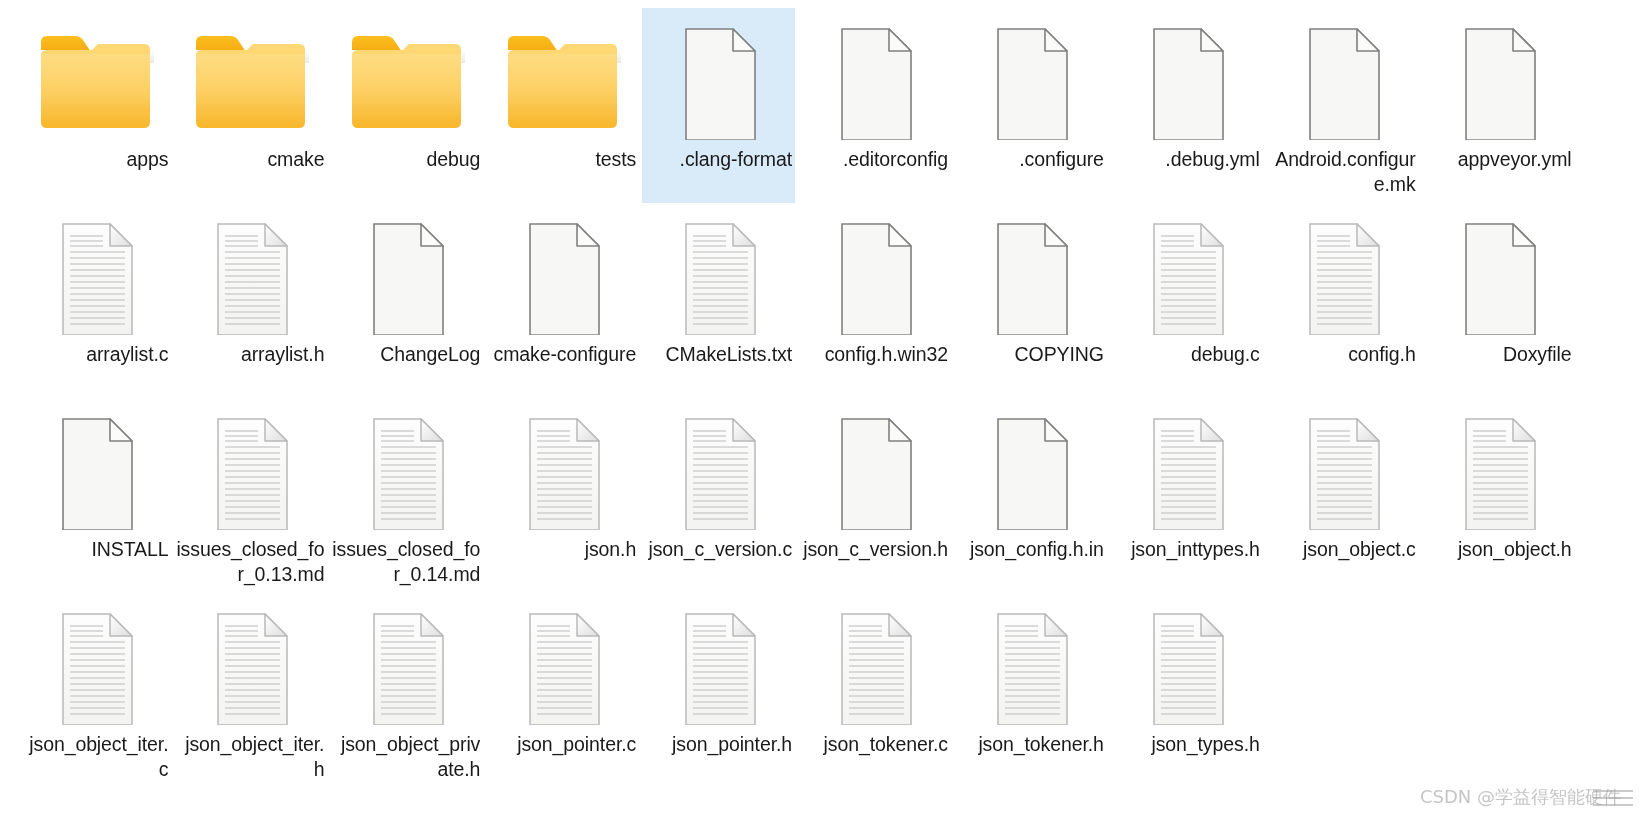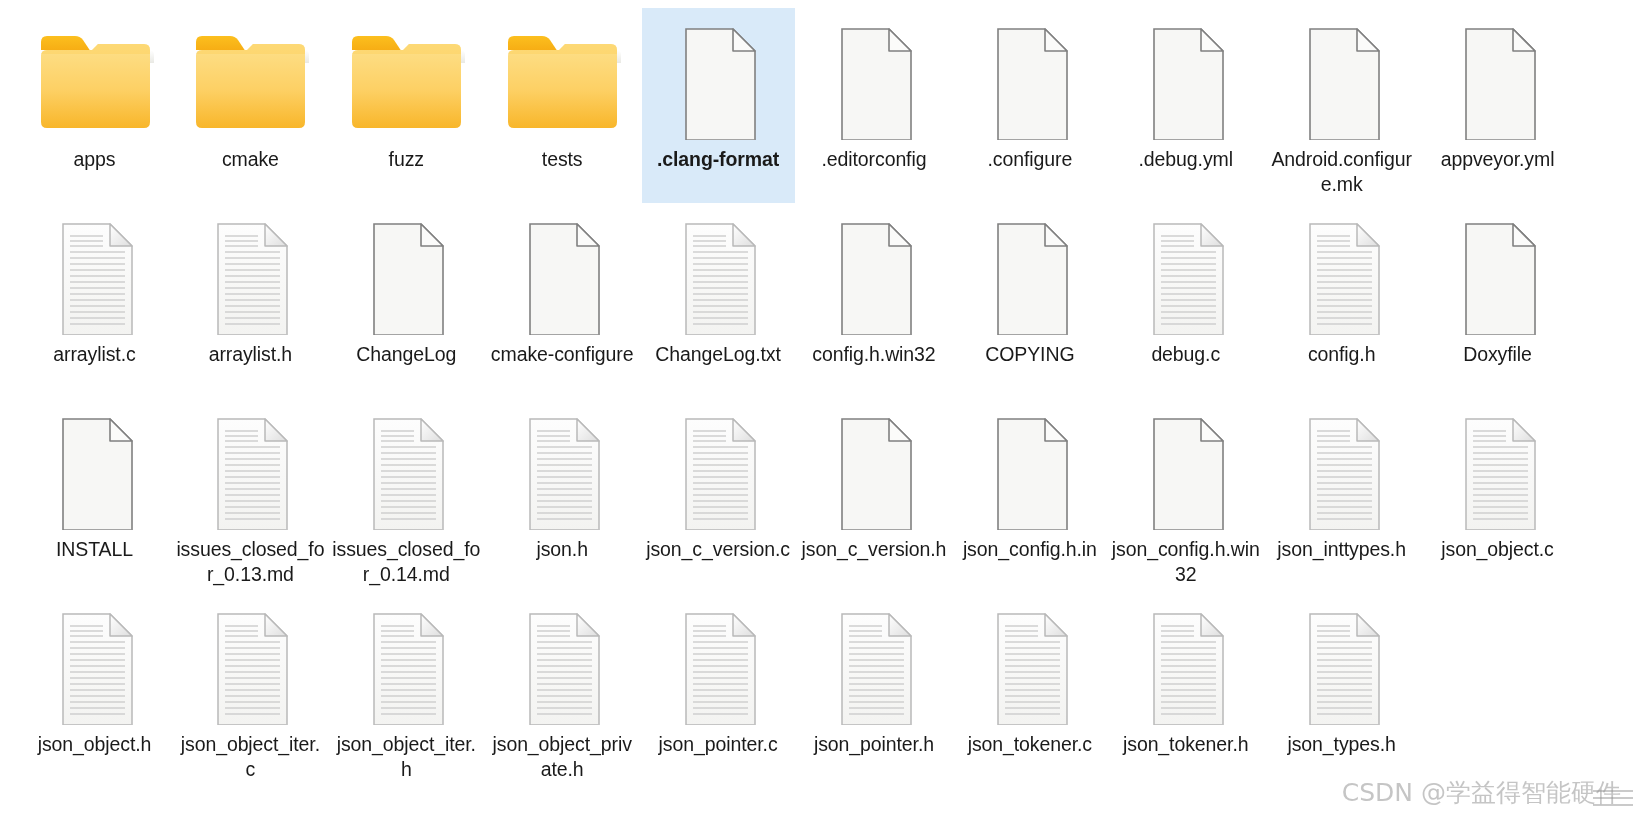--- a/index.html
+++ b/index.html
@@ -27,50 +27,49 @@
     display: flex;
     flex-direction: column;
     align-items: center;
     justify-content: flex-start;
     width: 153px;
     padding-top: 14px;
     user-select: none;
   }
   .cell.selected {
     background: #d9eaf9;
-    font-weight: bold;
   }
   .icon-wrap {
     width: 120px;
     height: 118px;
     display: flex;
     align-items: center;
     justify-content: center;
     position: relative;
   }
   .label {
     margin-top: 7px;
     width: 148px;
-    text-align: center;
+    text-align: right;
     font-size: 19.5px;
     line-height: 25px;
     color: #1a1a1a;
     font-family: "Liberation Sans", sans-serif;
     word-wrap: break-word;
     overflow-wrap: anywhere;
     letter-spacing: -0.1px;
   }
   svg { display: block; }
 
   
   .watermark {
     position: absolute;
     right: 18px;
     bottom: 4px;
-    font-size: 25px;
+    font-size: 18px;
     color: rgba(150,150,150,0.55);
     font-family: "DejaVu Sans", sans-serif;
     white-space: nowrap;
     pointer-events: none;
     margin-left: 6px;
   }
   .wm-lines {
     position: absolute;
     right: 6px;
     bottom: 2px;
@@ -157,21 +156,21 @@
         <stop offset="0" stop-color="#ffffff"></stop>
         <stop offset="1" stop-color="#e9e9e4"></stop>
       </linearGradient>
     </defs>
     <path d="M6 20 q0-6 6-6 h28 q5 0 8 4 l8 12 h-50 z" fill="url(#fTab)"></path>
     <path d="M6 28 h108 q5 0 5 5 v8 h-113 z" fill="url(#fPaper)"></path>
     <path d="M6 34 q0-6 6-6 h45 l6 -6 h46 q6 0 6 6 v72 q0 6 -6 6 h-97 q-6 0 -6 -6 z" fill="url(#fBody)"></path>
     <path d="M6 34 q0-6 6-6 h45 l6 -6 h46 q6 0 6 6 v4 h-109 z" fill="#fdd05e" opacity="0.45"></path>
   </svg>
 </div>
-        <div class="label">fuzz</div>
+        <div class="label">debug</div>
       </div>
       <div class="cell">
         <div class="icon-wrap">
   <svg width="120" height="118" viewBox="0 0 120 118">
     <defs>
       <linearGradient id="fTab" x1="0" y1="0" x2="0" y2="1">
         <stop offset="0" stop-color="#fcbf1e"></stop>
         <stop offset="1" stop-color="#f6ab13"></stop>
       </linearGradient>
       <linearGradient id="fBody" x1="0" y1="0" x2="0" y2="1">
@@ -394,21 +393,21 @@
       <line x1="35" y1="83" x2="90" y2="83"></line>
       <line x1="35" y1="89" x2="90" y2="89"></line>
       <line x1="35" y1="95" x2="90" y2="95"></line>
       <line x1="35" y1="101" x2="90" y2="101"></line>
       <line x1="35" y1="107" x2="90" y2="107"></line>
     </g>
     <path d="M75 7 l22 22 h-22 z" fill="url(#tFold)" stroke="#b9b9b9" stroke-width="1.5" stroke-linejoin="round"></path>
     <path d="M29 118 h68" stroke="#c4c4c4" stroke-width="1.6"></path>
   </svg>
 </div>
-        <div class="label">ChangeLog.txt</div>
+        <div class="label">CMakeLists.txt</div>
       </div>
       <div class="cell">
         <div class="icon-wrap">
   <svg width="120" height="118" viewBox="0 0 120 118">
     <path d="M27.5 6.5 h48 l22 22 v90 h-70 z" fill="#ffffff" opacity="0"></path>
     <path d="M28 7 h47 l22 22 v89 h-69 z" fill="#f7f7f5" stroke="#808080" stroke-width="1.6"></path>
     <path d="M75 7 v22 h22 z" fill="#fbfbfa" stroke="#808080" stroke-width="1.6" stroke-linejoin="round"></path>
     <path d="M29 118.5 h68" stroke="#bdbdbd" stroke-width="1.6"></path>
   </svg>
 </div>
@@ -707,31 +706,20 @@
       <div class="cell">
         <div class="icon-wrap">
   <svg width="120" height="118" viewBox="0 0 120 118">
     <path d="M27.5 6.5 h48 l22 22 v90 h-70 z" fill="#ffffff" opacity="0"></path>
     <path d="M28 7 h47 l22 22 v89 h-69 z" fill="#f7f7f5" stroke="#808080" stroke-width="1.6"></path>
     <path d="M75 7 v22 h22 z" fill="#fbfbfa" stroke="#808080" stroke-width="1.6" stroke-linejoin="round"></path>
     <path d="M29 118.5 h68" stroke="#bdbdbd" stroke-width="1.6"></path>
   </svg>
 </div>
         <div class="label">json_config.h.in</div>
-      </div>
-      <div class="cell">
-        <div class="icon-wrap">
-  <svg width="120" height="118" viewBox="0 0 120 118">
-    <path d="M27.5 6.5 h48 l22 22 v90 h-70 z" fill="#ffffff" opacity="0"></path>
-    <path d="M28 7 h47 l22 22 v89 h-69 z" fill="#f7f7f5" stroke="#808080" stroke-width="1.6"></path>
-    <path d="M75 7 v22 h22 z" fill="#fbfbfa" stroke="#808080" stroke-width="1.6" stroke-linejoin="round"></path>
-    <path d="M29 118.5 h68" stroke="#bdbdbd" stroke-width="1.6"></path>
-  </svg>
-</div>
-        <div class="label">json_config.h.win32</div>
       </div>
       <div class="cell">
         <div class="icon-wrap">
   <svg width="120" height="118" viewBox="0 0 120 118">
     <defs>
       <linearGradient id="tPaper" x1="0" y1="0" x2="0" y2="1">
         <stop offset="0" stop-color="#fdfdfd"></stop>
         <stop offset="1" stop-color="#f3f3f1"></stop>
       </linearGradient>
       <linearGradient id="tFold" x1="0" y1="0" x2="1" y2="1">

